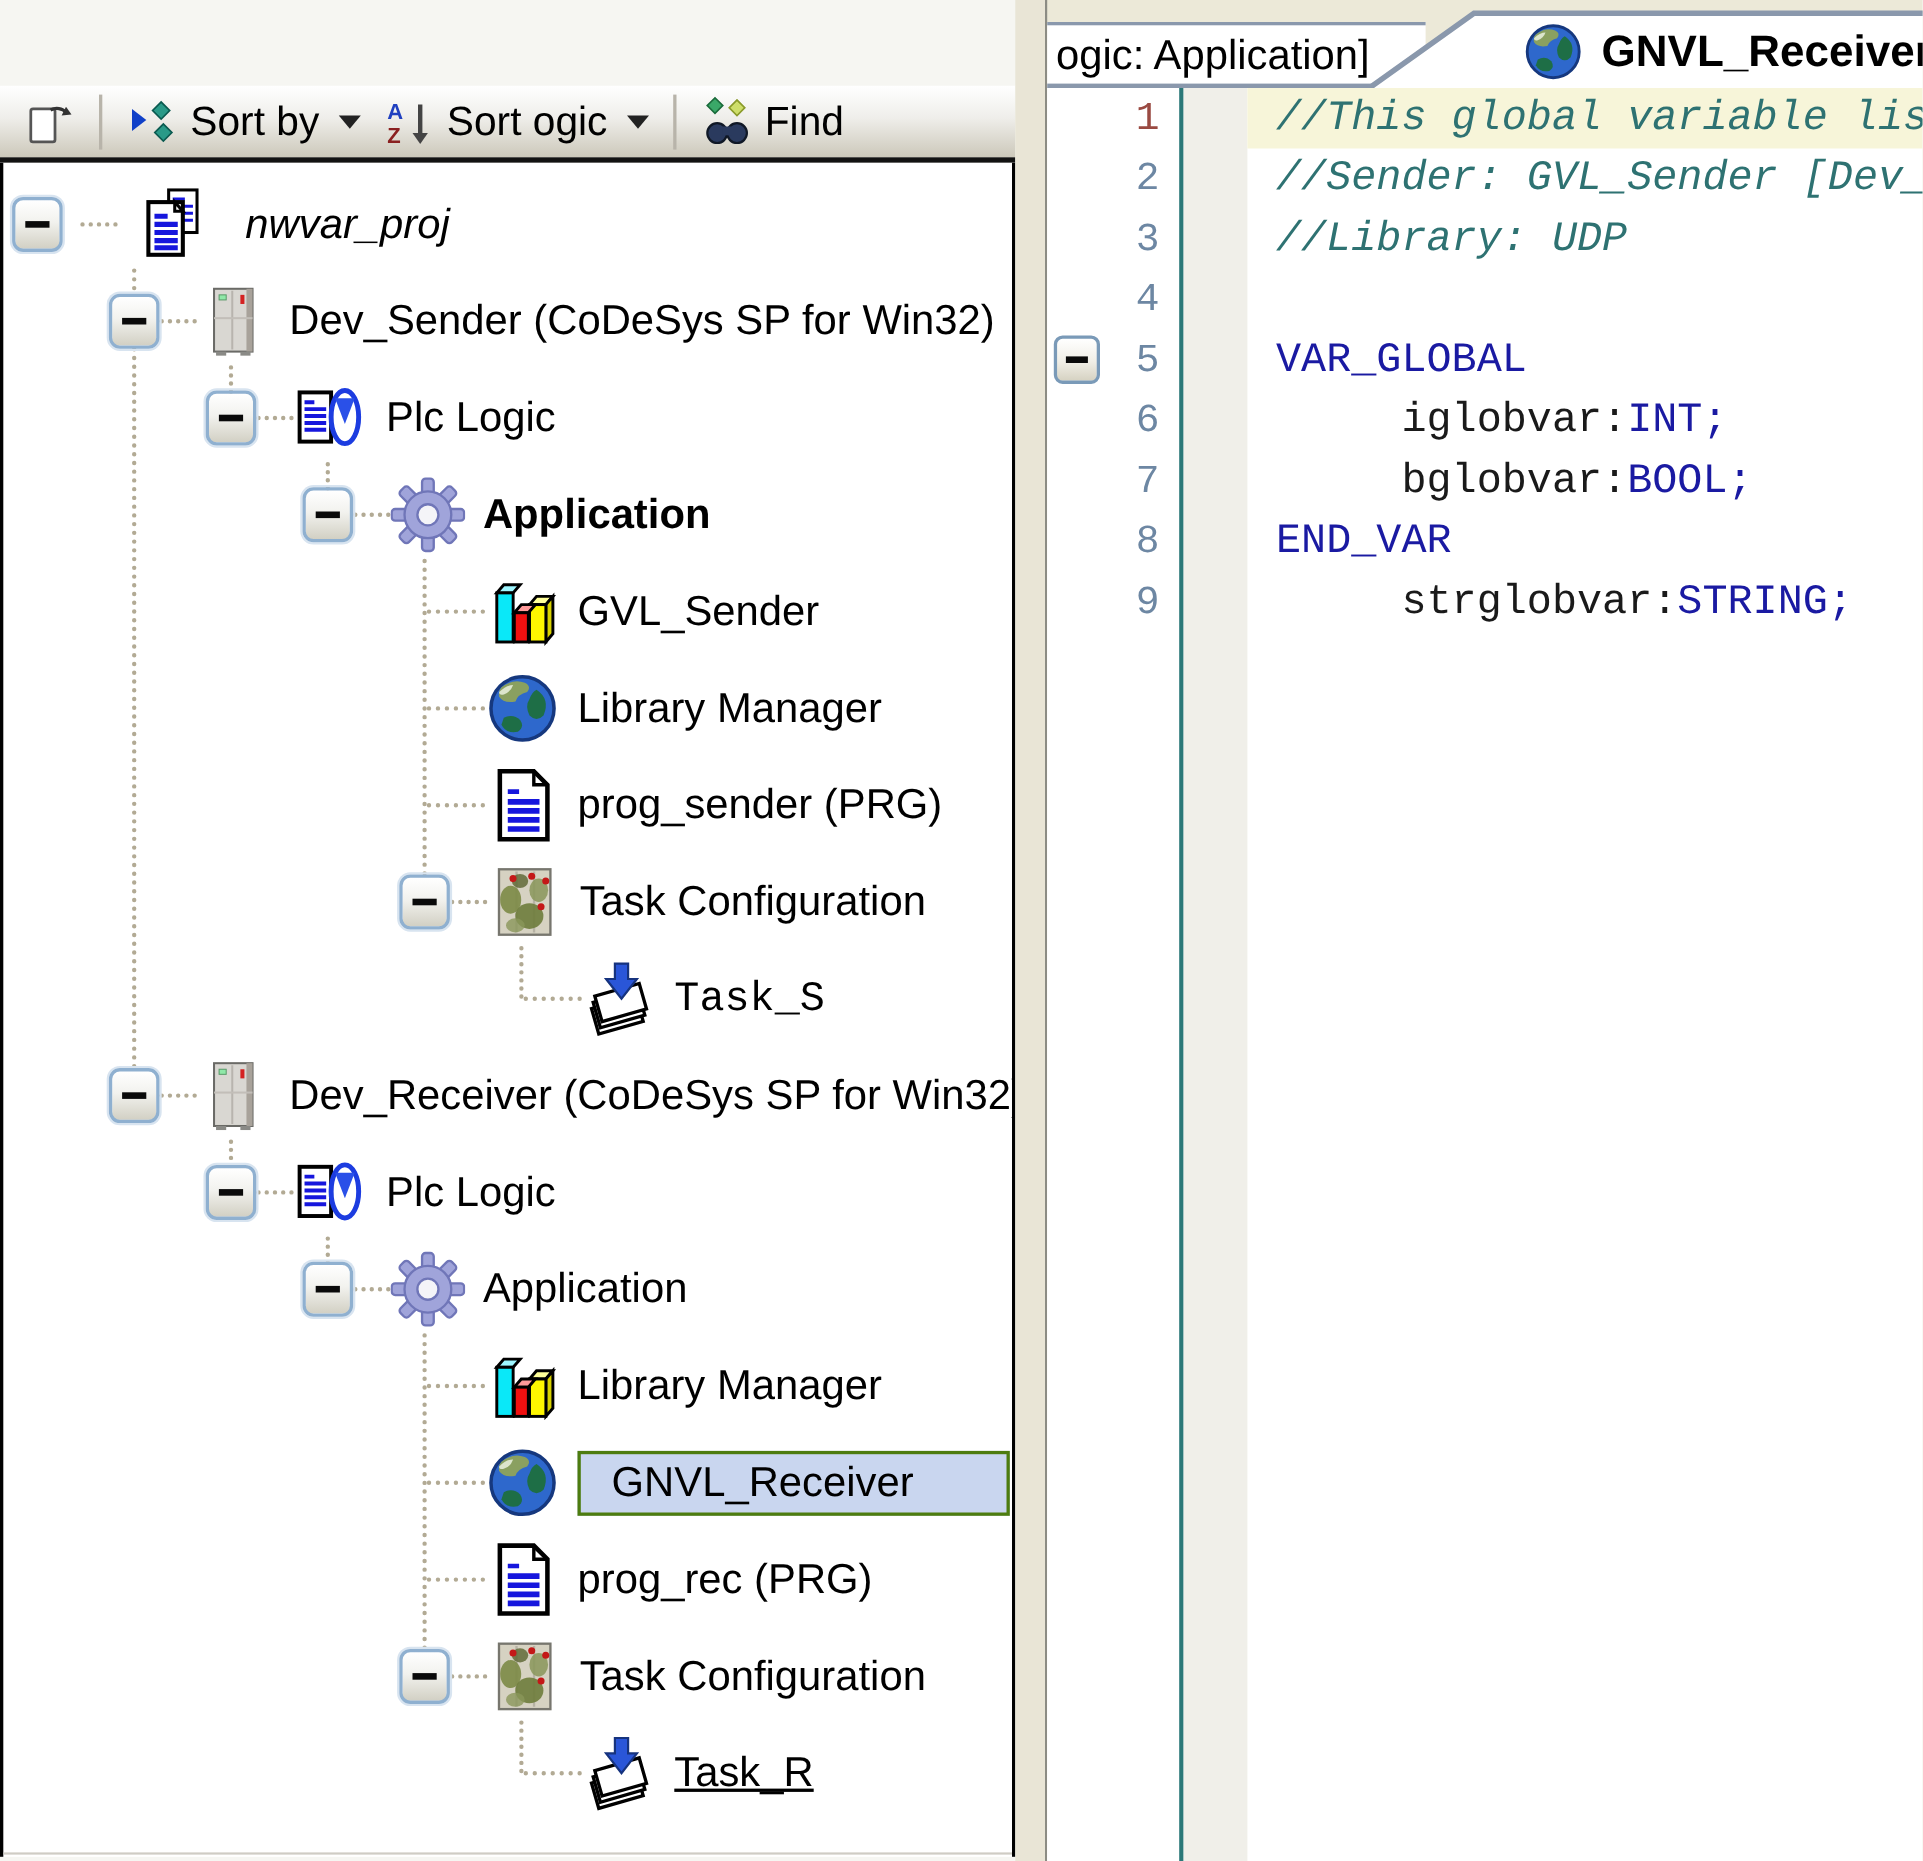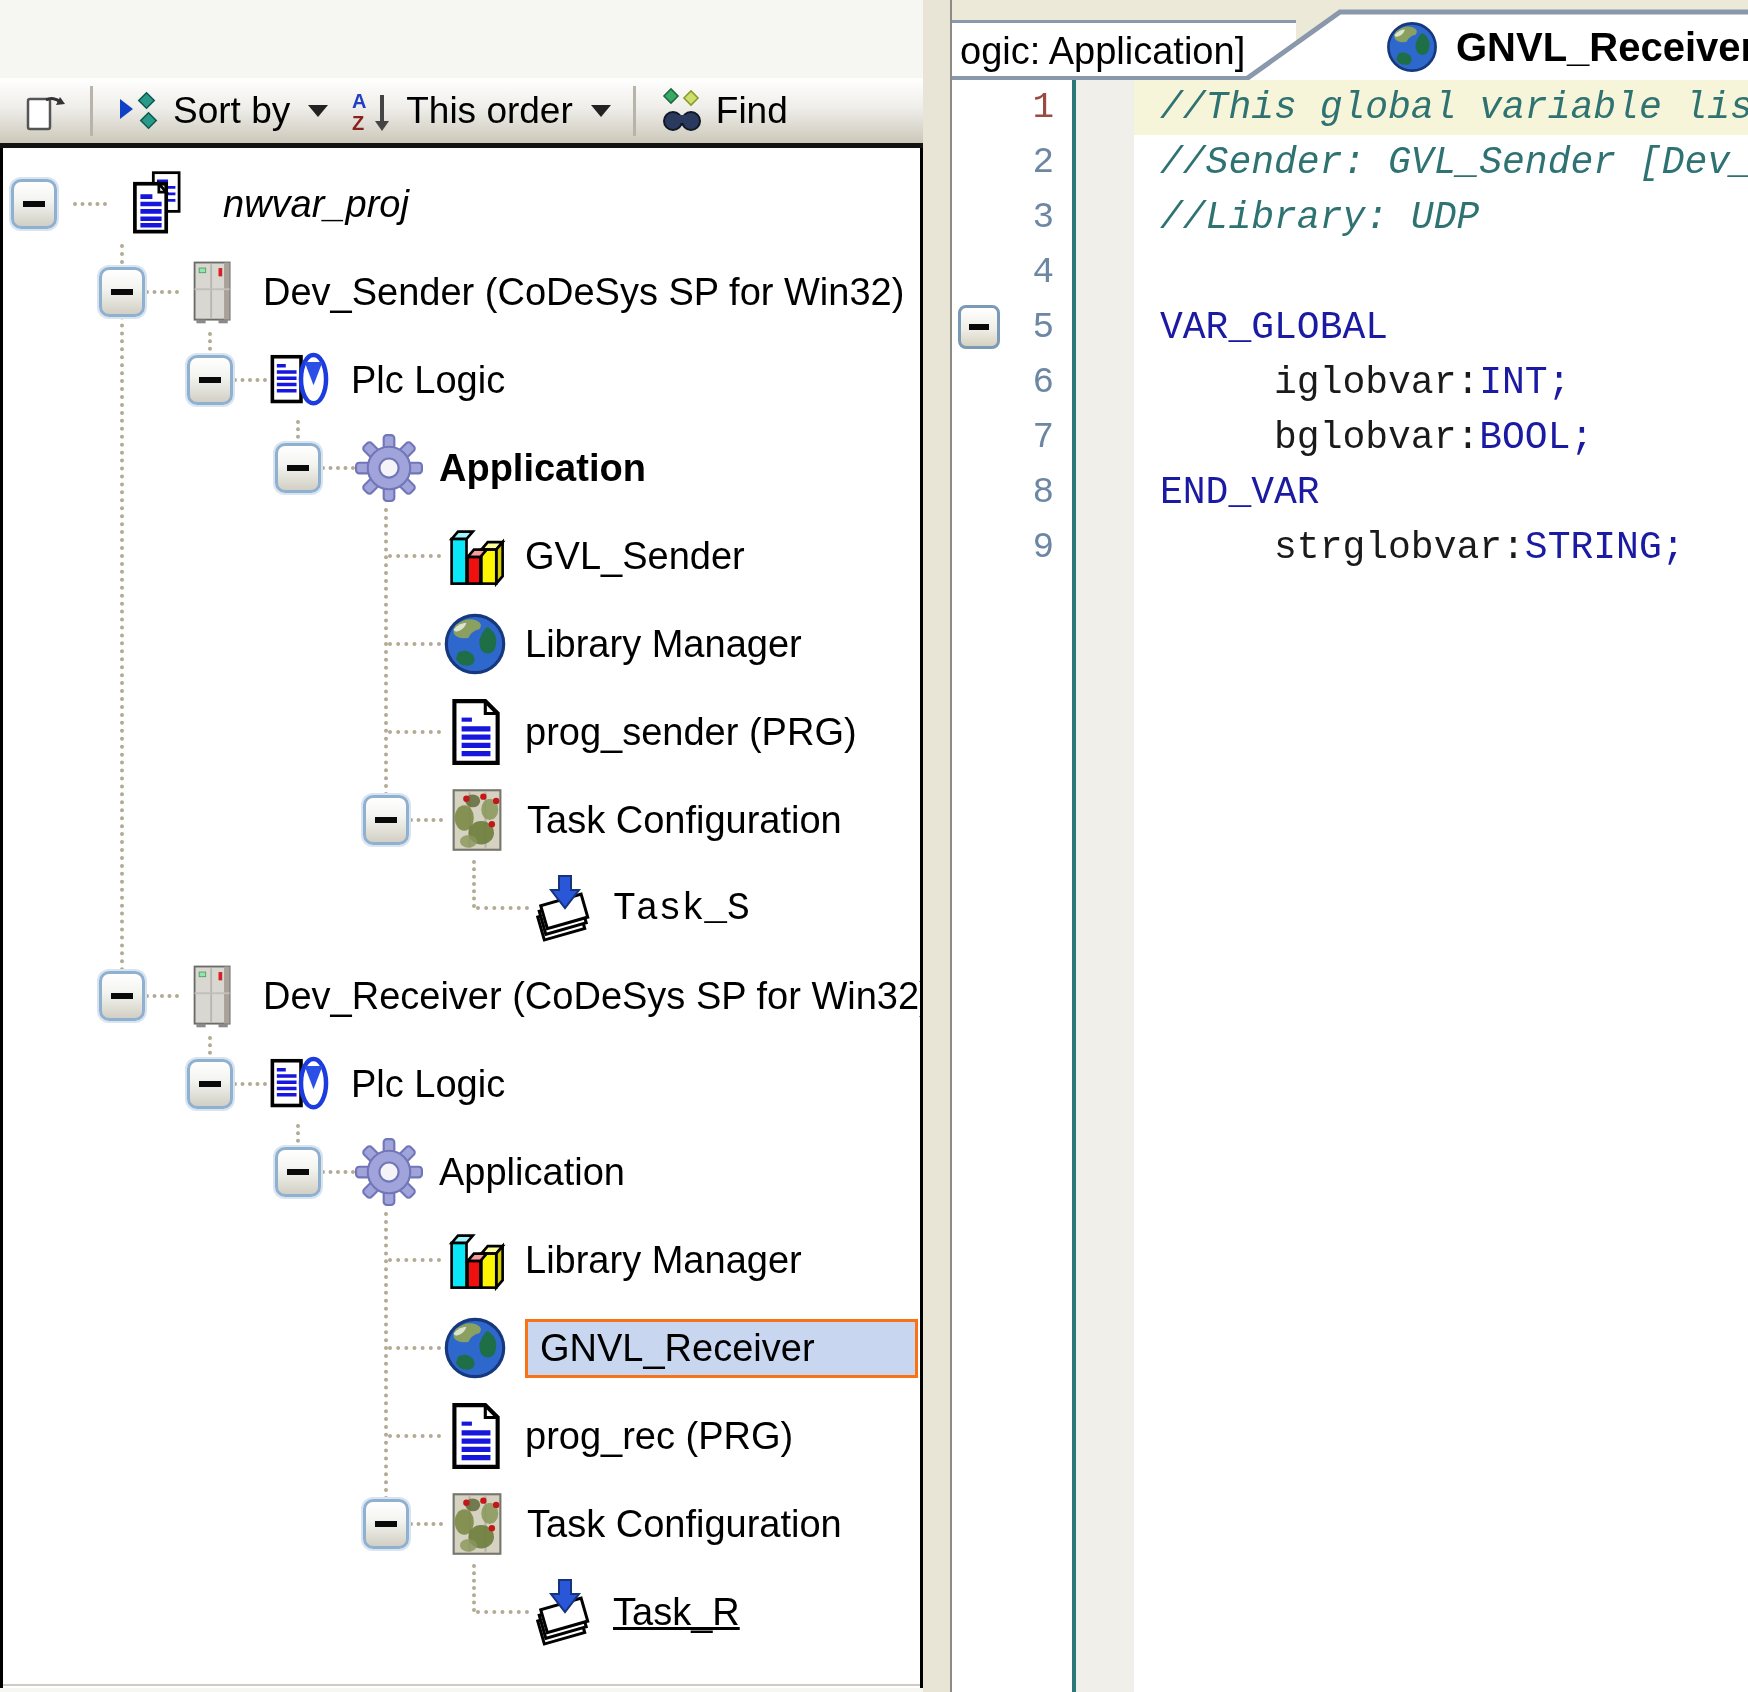--- a/index.html
+++ b/index.html
@@ -40,22 +40,22 @@
          position:relative;box-shadow:0 0 0 2px #d8e4f0;cursor:pointer;z-index:2;}
   .exbox::after{content:"";position:absolute;left:50%;top:50%;transform:translate(-50%,-50%);
                 width:22px;height:6px;background:#0a0a0a;}
   .stub{height:0;border-top:4px dotted #b2aa94;flex:none;align-self:center;}
   .spacer{flex:none;}
   .ticon{width:68px;height:70px;flex:none;display:flex;align-items:center;justify-content:center;z-index:2;}
   .ticon svg{width:100%;height:100%;}
   .tlabel{font-size:38px;color:#000;margin-left:16px;white-space:nowrap;}
   .tlabel.bold{font-weight:bold;}
   .tlabel.italic{font-style:italic;}
-  .row.selected .tlabel{background:#c9d6ef;border:3px solid #f97316;flex:1 1 auto;
-                        padding:5px 12px;margin-right:2px;}
+  .row.selected .tlabel{background:#c9d6ef;border:3px solid #4d7c0f;flex:1 1 auto;
+                        padding:5px 28px;margin-right:2px;}
   .vline{position:absolute;width:0;border-left:4px dotted #b2aa94;z-index:1;}
 
   
   .splitter{position:absolute;left:923px;top:0;width:27px;height:1692px;background:#e9e5d6;cursor:col-resize;}
 
   
   .editor{position:absolute;left:950px;top:0;right:0;height:1692px;background:#ece9d8;
           border-left:2px solid #8c8c84;box-sizing:border-box;}
   .tabbar{position:absolute;left:0;right:0;top:8px;height:72px;}
   .tab-inactive{position:absolute;left:0;top:12px;width:344px;height:60px;background:#fff;
@@ -122,21 +122,21 @@
       </span>
       <span class="tbtn">
         <span class="tico">
             <svg viewBox="0 0 48 48">
               <text x="4" y="21" font-size="20" font-weight="bold" fill="#2040c0" font-family="Liberation Sans, sans-serif">A</text>
               <text x="4" y="43" font-size="20" font-weight="bold" fill="#8a2020" font-family="Liberation Sans, sans-serif">Z</text>
               <line x1="34" y1="8" x2="34" y2="36" stroke="#444" stroke-width="4"></line>
               <path d="M27 34 h14 l-7 10 z" fill="#444"></path>
             </svg>
           </span>
-        <span>This order</span>
+        <span>Sort ogic</span>
         <span class="caret"></span>
       </span>
       <span class="tsep"></span>
       <span class="tbtn">
         <span class="tico">
             <svg viewBox="0 0 48 48">
               <rect x="8" y="4" width="10" height="10" transform="rotate(45 13 9)" fill="#3aa868" stroke="#1a6a3a" stroke-width="1.5"></rect>
               <rect x="28" y="6" width="10" height="10" transform="rotate(45 33 11)" fill="#cede6a" stroke="#8a9a2a" stroke-width="1.5"></rect>
               <circle cx="15" cy="34" r="9" fill="#2a3a5e" stroke="#101826" stroke-width="2"></circle>
               <circle cx="33" cy="34" r="9" fill="#2a3a5e" stroke="#101826" stroke-width="2"></circle>

